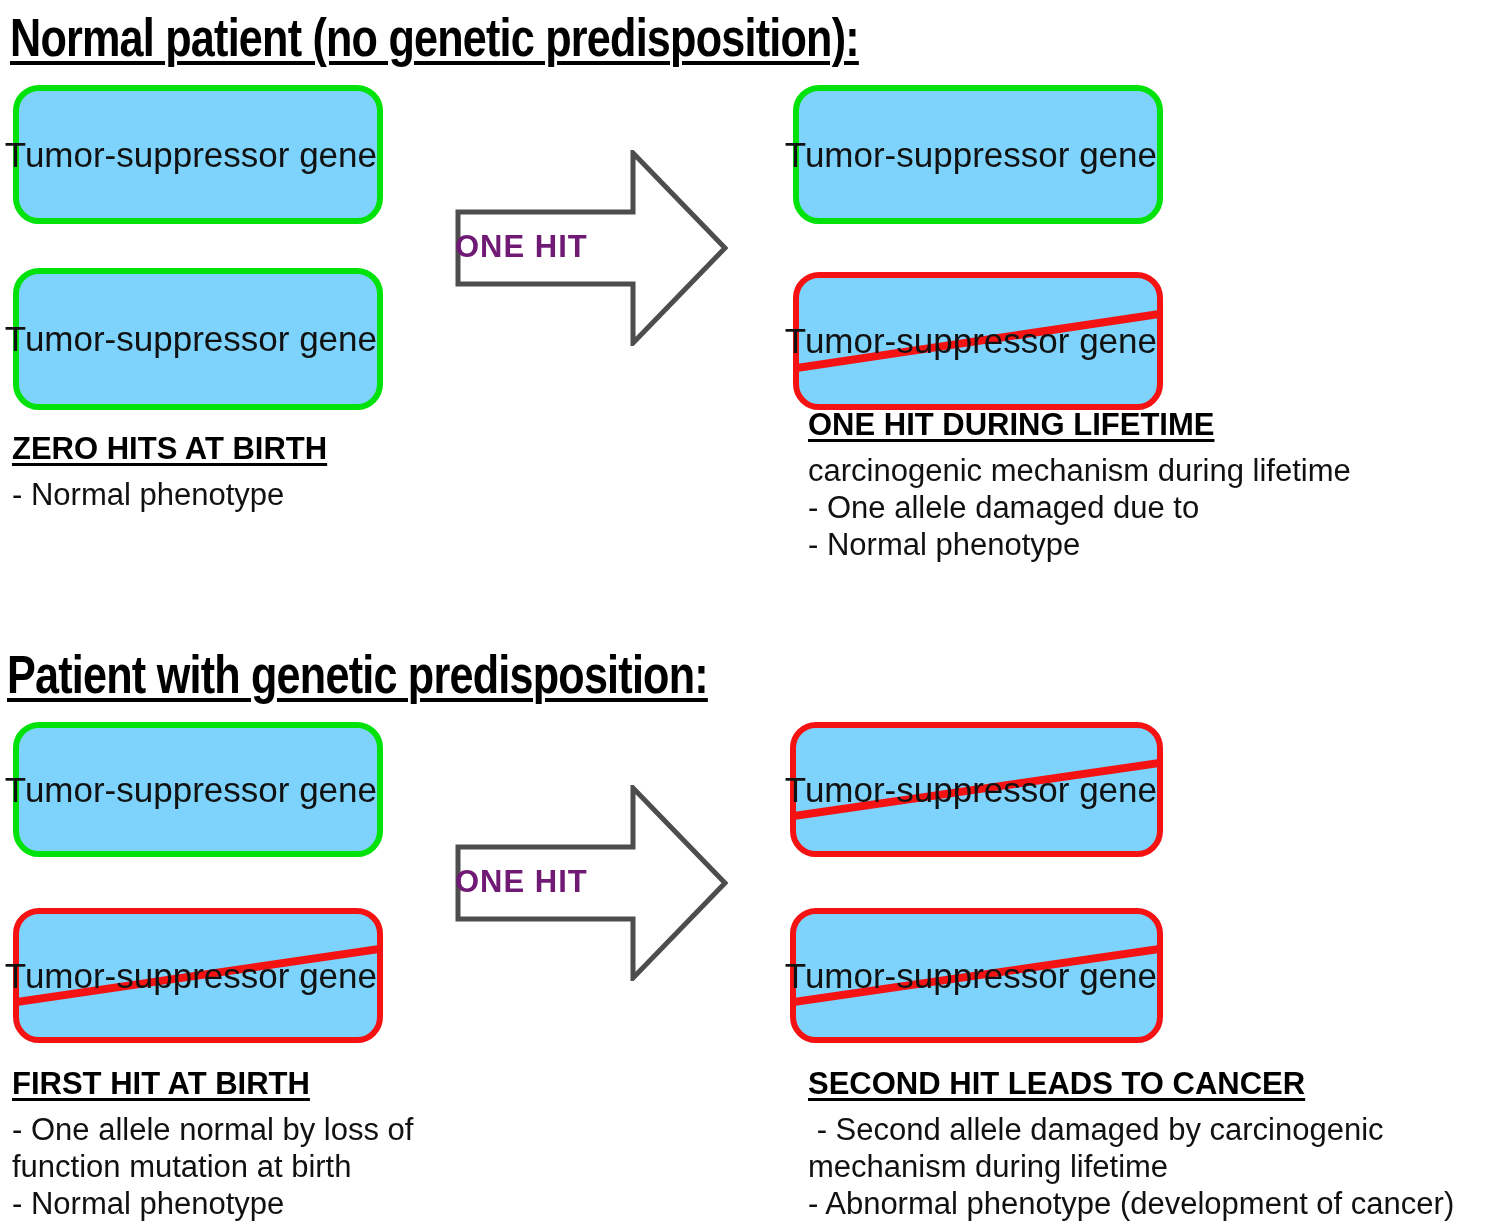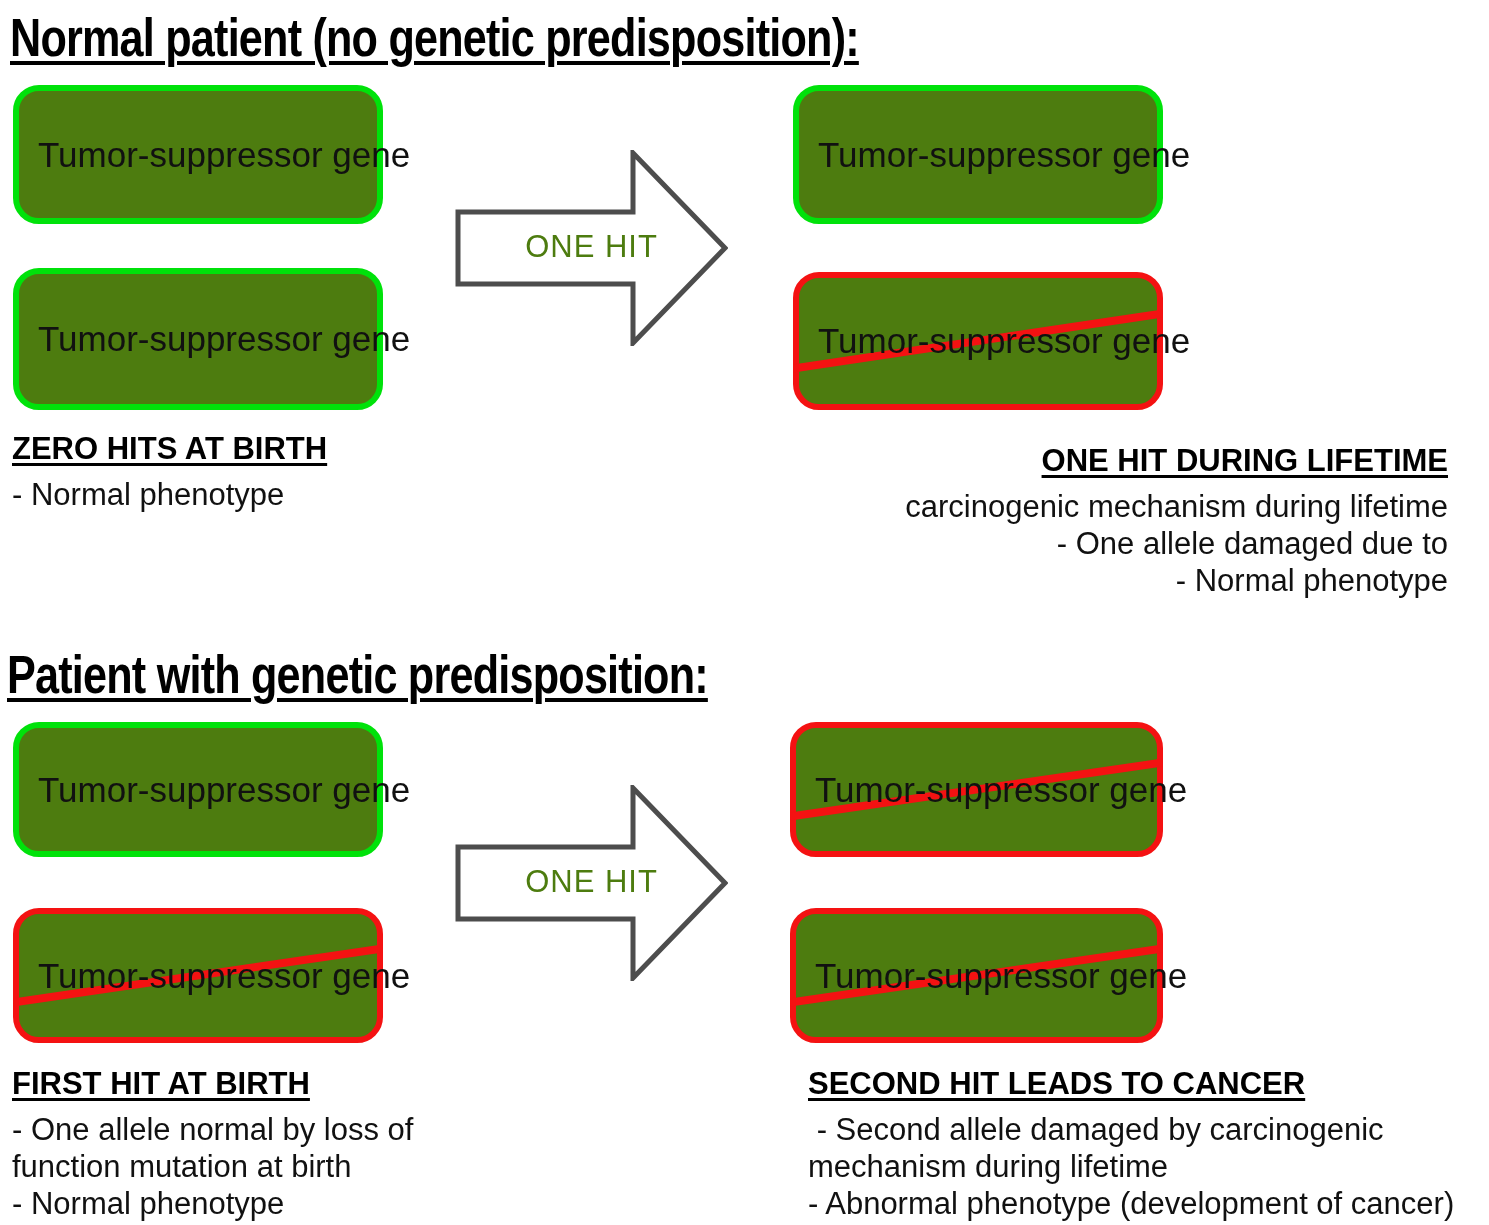--- a/index.html
+++ b/index.html
@@ -29,29 +29,29 @@
     text-underline-offset: 5px;
     white-space: nowrap;
   }
   #title-1 { left: 10px; top: 6px; }
   #title-2 { left: 7px;  top: 643px; }
 
   .gene-box {
     position: absolute;
     width: 370px;
     height: 139px;
-    background: #4d7c0f;
+    background: #7dd3fc;
     border-radius: 26px;
     box-sizing: border-box;
     display: flex;
     align-items: center;
-    padding-left: 19px;
     font-size: 35px;
     color: #111111;
     white-space: nowrap;
+    justify-content: flex-end;
   }
   .gene-box.normal  { border: 6px solid #00e20a; }
   .gene-box.damaged { border: 6px solid #f41212; }
   .slash-svg {
     position: absolute;
     left: -6px;
     top: -6px;
     width: calc(100% + 12px);
     height: calc(100% + 12px);
     pointer-events: none;
@@ -66,30 +66,30 @@
   }
   #arrow-1 { top: 150px; }
   #arrow-2 { top: 785px; }
   .arrow-wrap svg { position: absolute; inset: 0; }
   .arrow-label {
     position: absolute;
     left: 0;
     top: 50%;
     width: 100%;
     transform: translateY(-52%);
-    text-align: center;
+    text-align: left;
     font-size: 31px;
-    font-weight: normal;
-    color: #4d7c0f;
+    font-weight: bold;
+    color: #701a75;
     letter-spacing: 1px;
   }
 
   .caption { position: absolute; }
   #caption-1-left  { left: 12px;  top: 431px; width: 540px; }
-  #caption-1-right { left: 808px; top: 443px; width: 640px; text-align: right; }
+  #caption-1-right { left: 808px; top: 407px; width: 640px; }
   #caption-2-left  { left: 12px;  top: 1066px; width: 540px; }
   #caption-2-right { left: 808px; top: 1066px; width: 690px; }
   .caption-heading {
     font-size: 31px;
     font-weight: bold;
     color: #000000;
     text-decoration: underline;
     text-decoration-thickness: 3px;
     text-underline-offset: 4px;
     margin-bottom: 9px;

